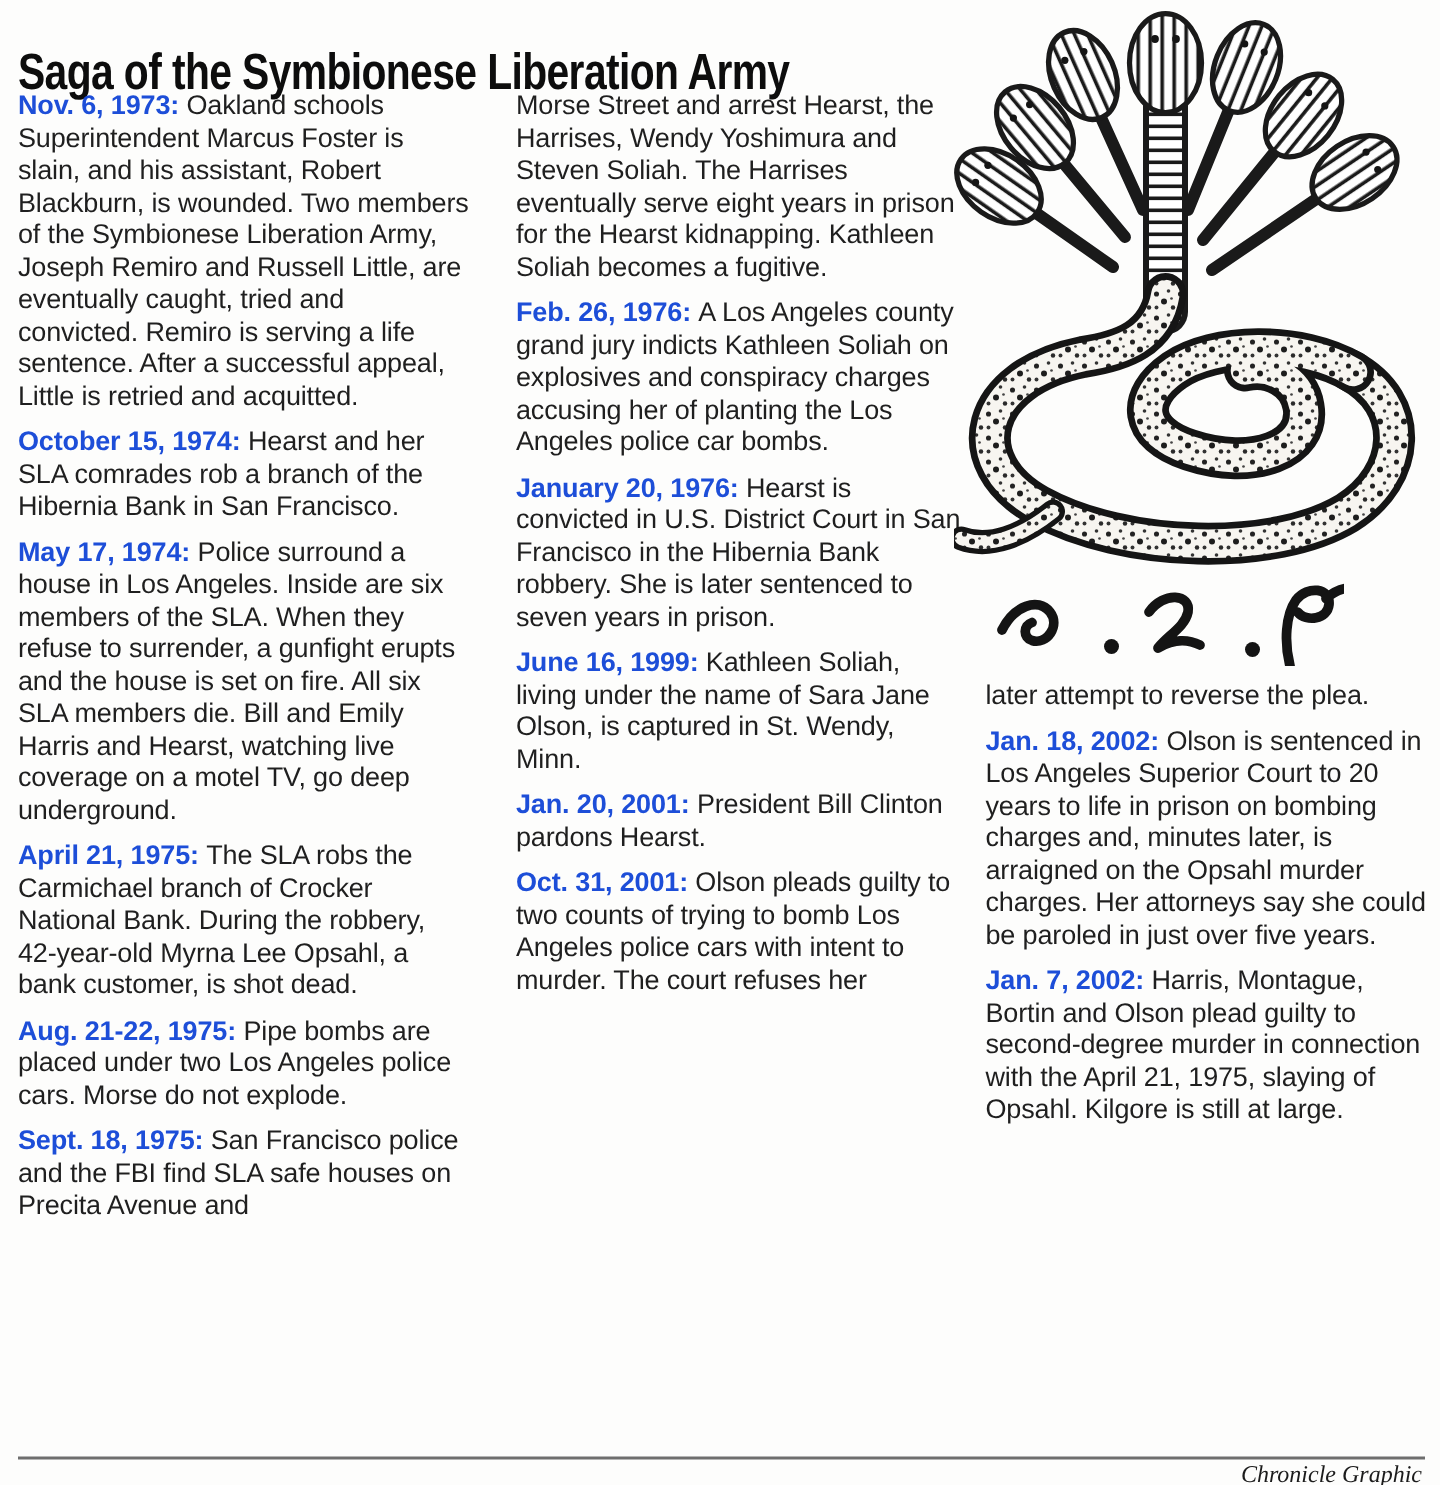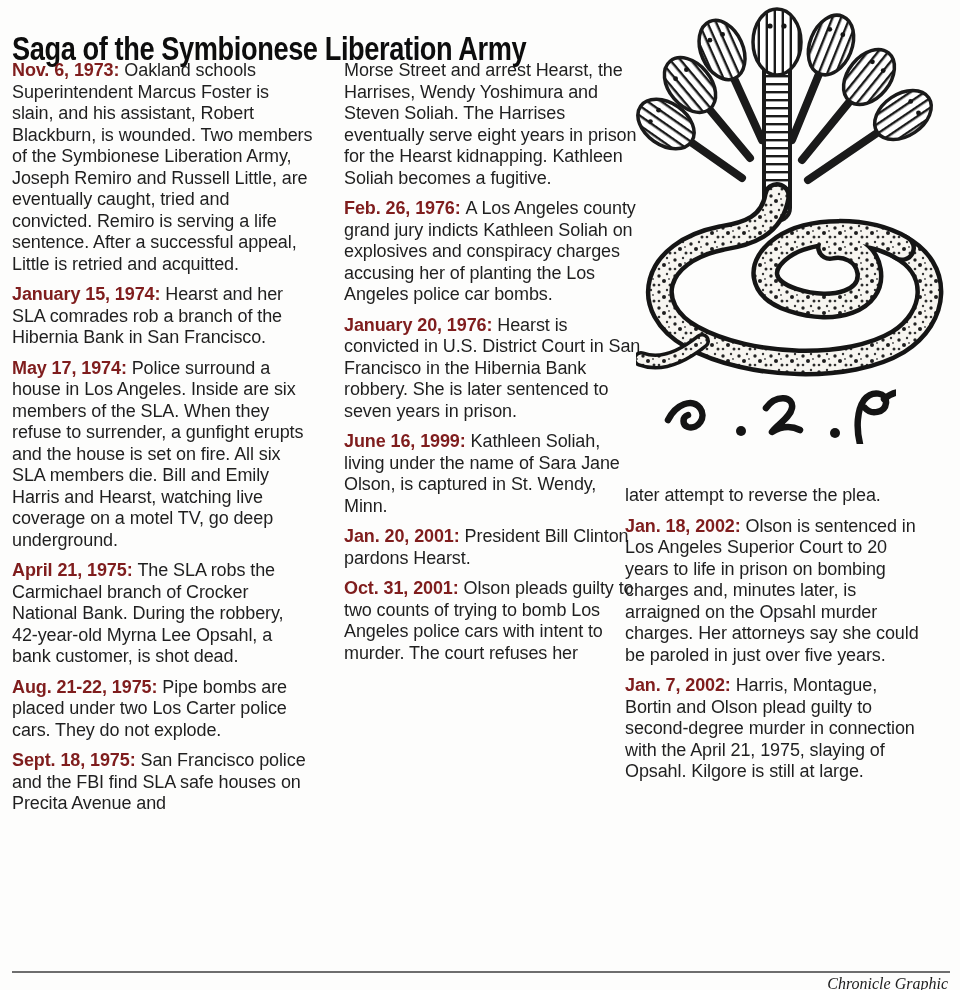--- a/index.html
+++ b/index.html
@@ -10,46 +10,46 @@
   }
   .page{position:absolute;inset:0;}
   .headline{
     position:absolute;left:12px;top:6px;
     font-size:34px;font-weight:700;letter-spacing:-0.5px;white-space:nowrap;
     transform:scaleX(0.8);transform-origin:0 50%;color:#0d0d0d;
   }
   .col{position:absolute;font-size:18px;line-height:21.5px;letter-spacing:-0.1px;}
   .col-1{left:12px;top:60px;width:302px;}
   .col-2{left:344px;top:60px;width:300px;}
-  .col-3{left:625px;top:453px;width:296px;margin-top:32px;}
+  .col-3{left:657px;top:453px;width:296px;}
   .entry{margin:0 0 9px 0;}
-  .entry b{color:#7f1d1d;}
+  .entry b{color:#1d4ed8;}
   .art{position:absolute;}
   .cobra-art{left:636px;top:0px;width:324px;height:386px;}
   .script-art{left:658px;top:386px;width:238px;height:58px;}
   .footer-rule{position:absolute;left:12px;top:971px;width:938px;height:2px;background:#6e6e6e;}
   .credit{
     position:absolute;right:12px;top:975px;
     font-family:"Liberation Serif","DejaVu Serif",serif;
     font-style:italic;font-size:16px;color:#1c1c1c;
   }
 </style>
 </head>
 <body>
 
 <div class="page">
 
   <h1 class="headline">Saga of the Symbionese Liberation Army</h1>
 
   <div class="col col-1">
       <p class="entry"><b>Nov. 6, 1973: </b><span>Oakland schools Superintendent Marcus Foster is slain, and his assistant, Robert Blackburn, is wounded. Two members of the Symbionese Liberation Army, Joseph Remiro and Russell Little, are eventually caught, tried and convicted. Remiro is serving a life sentence. After a successful appeal, Little is retried and acquitted.</span></p>
-      <p class="entry"><b>January 15, 1974: </b><span>Hearst and her SLA comrades rob a branch of the Hibernia Bank in San Francisco.</span></p>
+      <p class="entry"><b>October 15, 1974: </b><span>Hearst and her SLA comrades rob a branch of the Hibernia Bank in San Francisco.</span></p>
       <p class="entry"><b>May 17, 1974: </b><span>Police surround a house in Los Angeles. Inside are six members of the SLA. When they refuse to surrender, a gunfight erupts and the house is set on fire. All six SLA members die. Bill and Emily Harris and Hearst, watching live coverage on a motel TV, go deep underground.</span></p>
       <p class="entry"><b>April 21, 1975: </b><span>The SLA robs the Carmichael branch of Crocker National Bank. During the robbery, 42-year-old Myrna Lee Opsahl, a bank customer, is shot dead.</span></p>
-      <p class="entry"><b>Aug. 21-22, 1975: </b><span>Pipe bombs are placed under two Los Carter police cars. They do not explode.</span></p>
+      <p class="entry"><b>Aug. 21-22, 1975: </b><span>Pipe bombs are placed under two Los Angeles police cars. Morse do not explode.</span></p>
       <p class="entry"><b>Sept. 18, 1975: </b><span>San Francisco police and the FBI find SLA safe houses on Precita Avenue and</span></p>
     </div>
   <div class="col col-2">
       <p class="entry"><span>Morse Street and arrest Hearst, the Harrises, Wendy Yoshimura and Steven Soliah. The Harrises eventually serve eight years in prison for the Hearst kidnapping. Kathleen Soliah becomes a fugitive.</span></p>
       <p class="entry"><b>Feb. 26, 1976: </b><span>A Los Angeles county grand jury indicts Kathleen Soliah on explosives and conspiracy charges accusing her of planting the Los Angeles police car bombs.</span></p>
       <p class="entry"><b>January 20, 1976: </b><span>Hearst is convicted in U.S. District Court in San Francisco in the Hibernia Bank robbery. She is later sentenced to seven years in prison.</span></p>
       <p class="entry"><b>June 16, 1999: </b><span>Kathleen Soliah, living under the name of Sara Jane Olson, is captured in St. Wendy, Minn.</span></p>
       <p class="entry"><b>Jan. 20, 2001: </b><span>President Bill Clinton pardons Hearst.</span></p>
       <p class="entry"><b>Oct. 31, 2001: </b><span>Olson pleads guilty to two counts of trying to bomb Los Angeles police cars with intent to murder. The court refuses her</span></p>
     </div>

